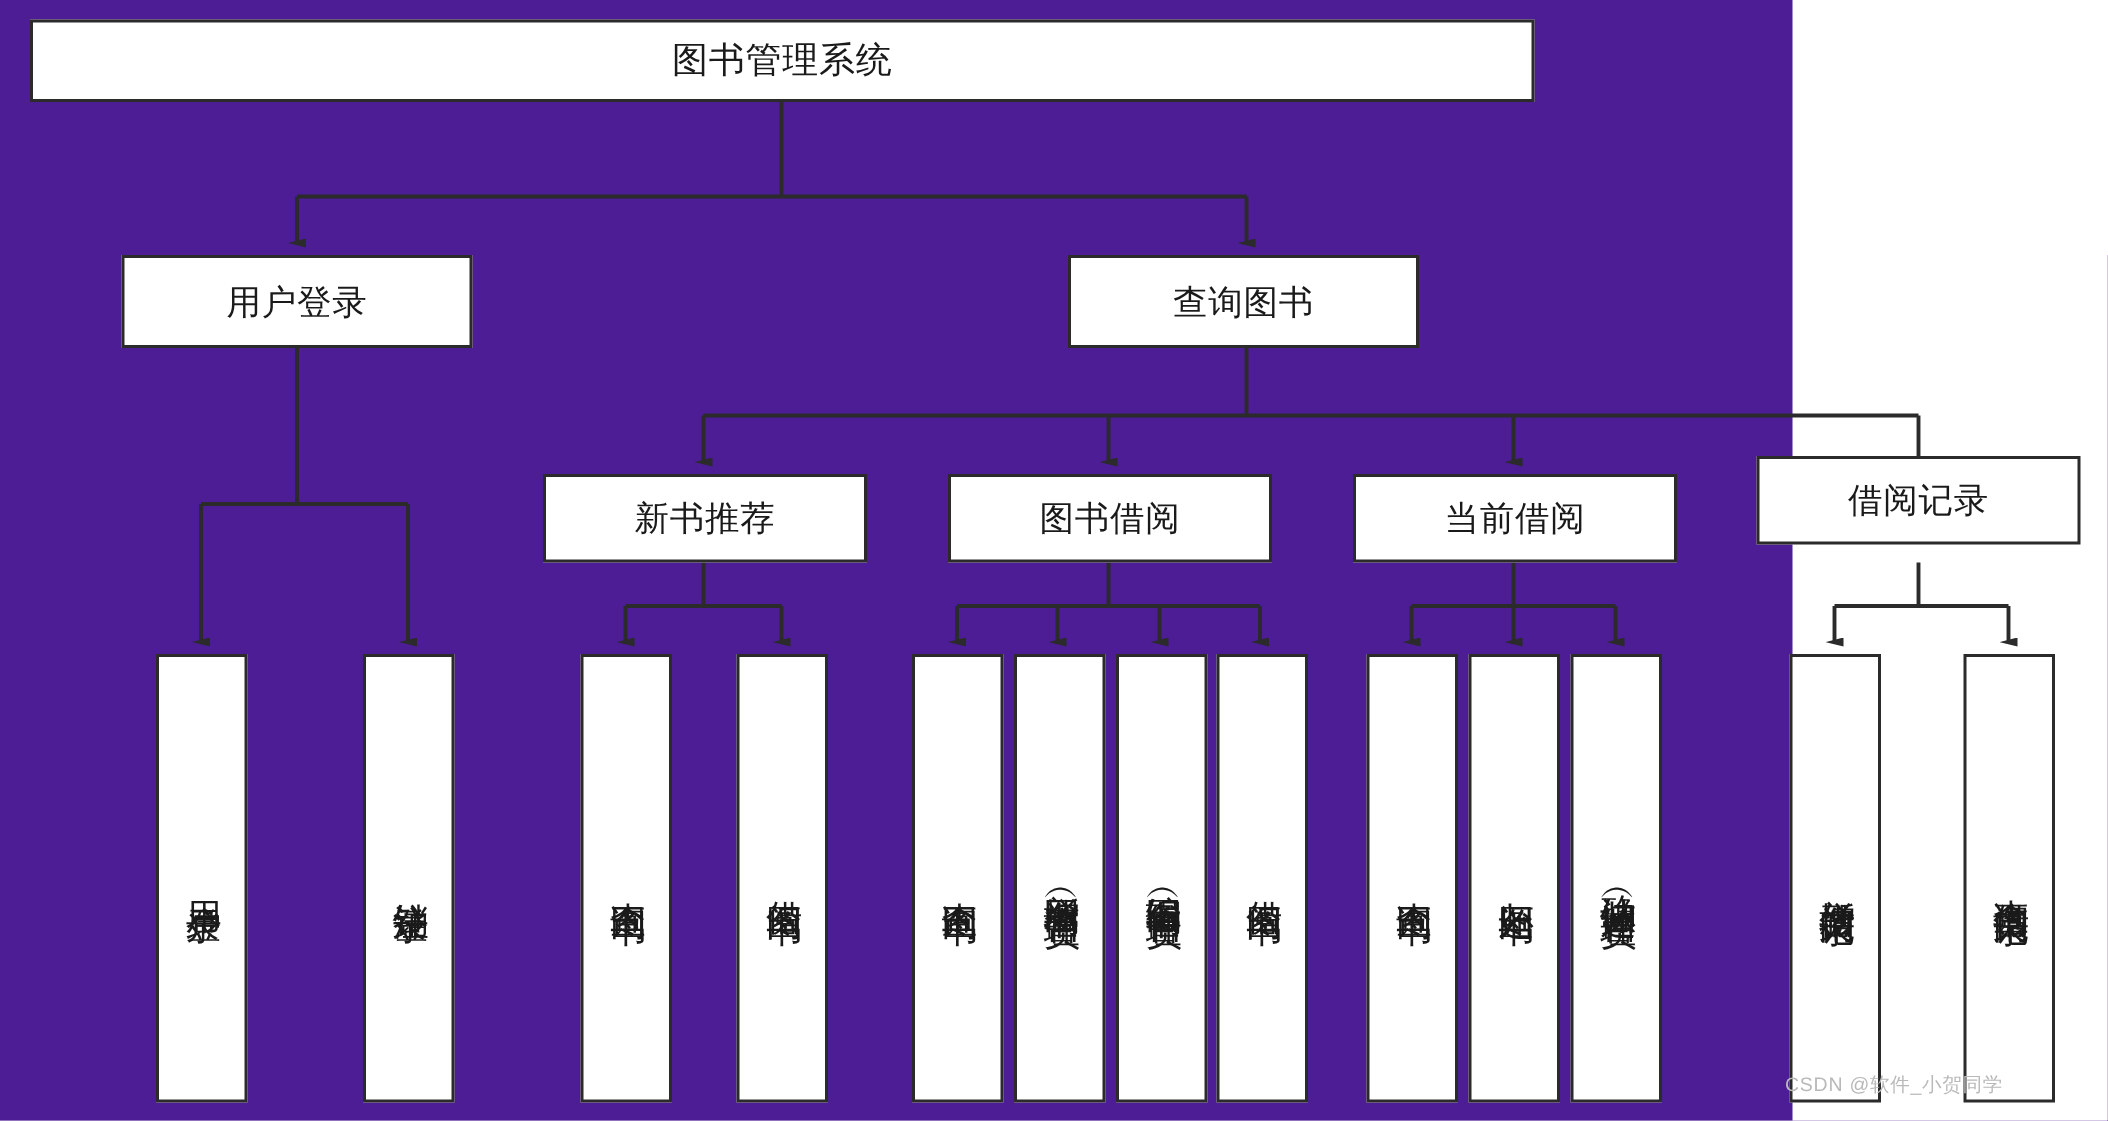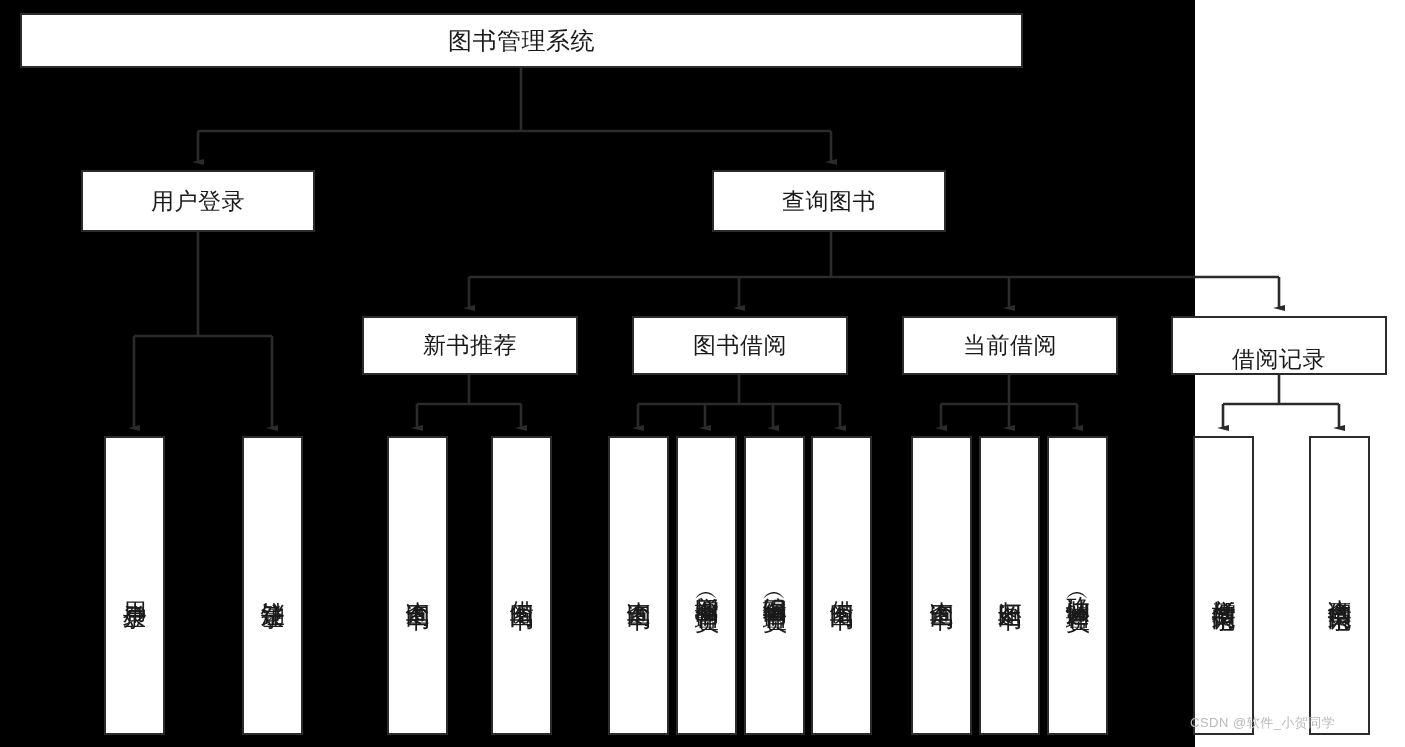--- a/index.html
+++ b/index.html
@@ -11,21 +11,21 @@
     width: 1405px;
     height: 747px;
     font-family: "Liberation Sans", "DejaVu Sans", sans-serif;
     overflow: hidden;
     position: relative;
   }
   #diagram-root {
     position: relative;
     width: 1195px;
     height: 747px;
-    background: #000000;
+    background: #4c1d95;
   }
   svg.connectors {
     position: absolute;
     left: 0;
     top: 0;
     width: 1405px;
     height: 747px;
     pointer-events: none;
   }
   .node {
@@ -147,21 +147,21 @@
 
   <div class="node horizontal" style="left:362px; top:316px; width:216px; height:59px;">
     <span class="node-label">新书推荐</span>
   </div>
   <div class="node horizontal" style="left:632px; top:316px; width:216px; height:59px;">
     <span class="node-label">图书借阅</span>
   </div>
   <div class="node horizontal" style="left:902px; top:316px; width:216px; height:59px;">
     <span class="node-label">当前借阅</span>
   </div>
-  <div class="node horizontal" style="left:1171px; top:316px; width:216px; height:59px;align-items:flex-end;">
+  <div class="node horizontal" style="left:1171px; top:304px; width:216px; height:59px;">
     <span class="node-label">借阅记录</span>
   </div>
 
   <div class="node vertical" style="left:104px; top:436px; width:61px; height:299px;">
     <span class="node-label">用户登录</span>
   </div>
   <div class="node vertical" style="left:242px; top:436px; width:61px; height:299px;">
     <span class="node-label">注销登录</span>
   </div>
 

